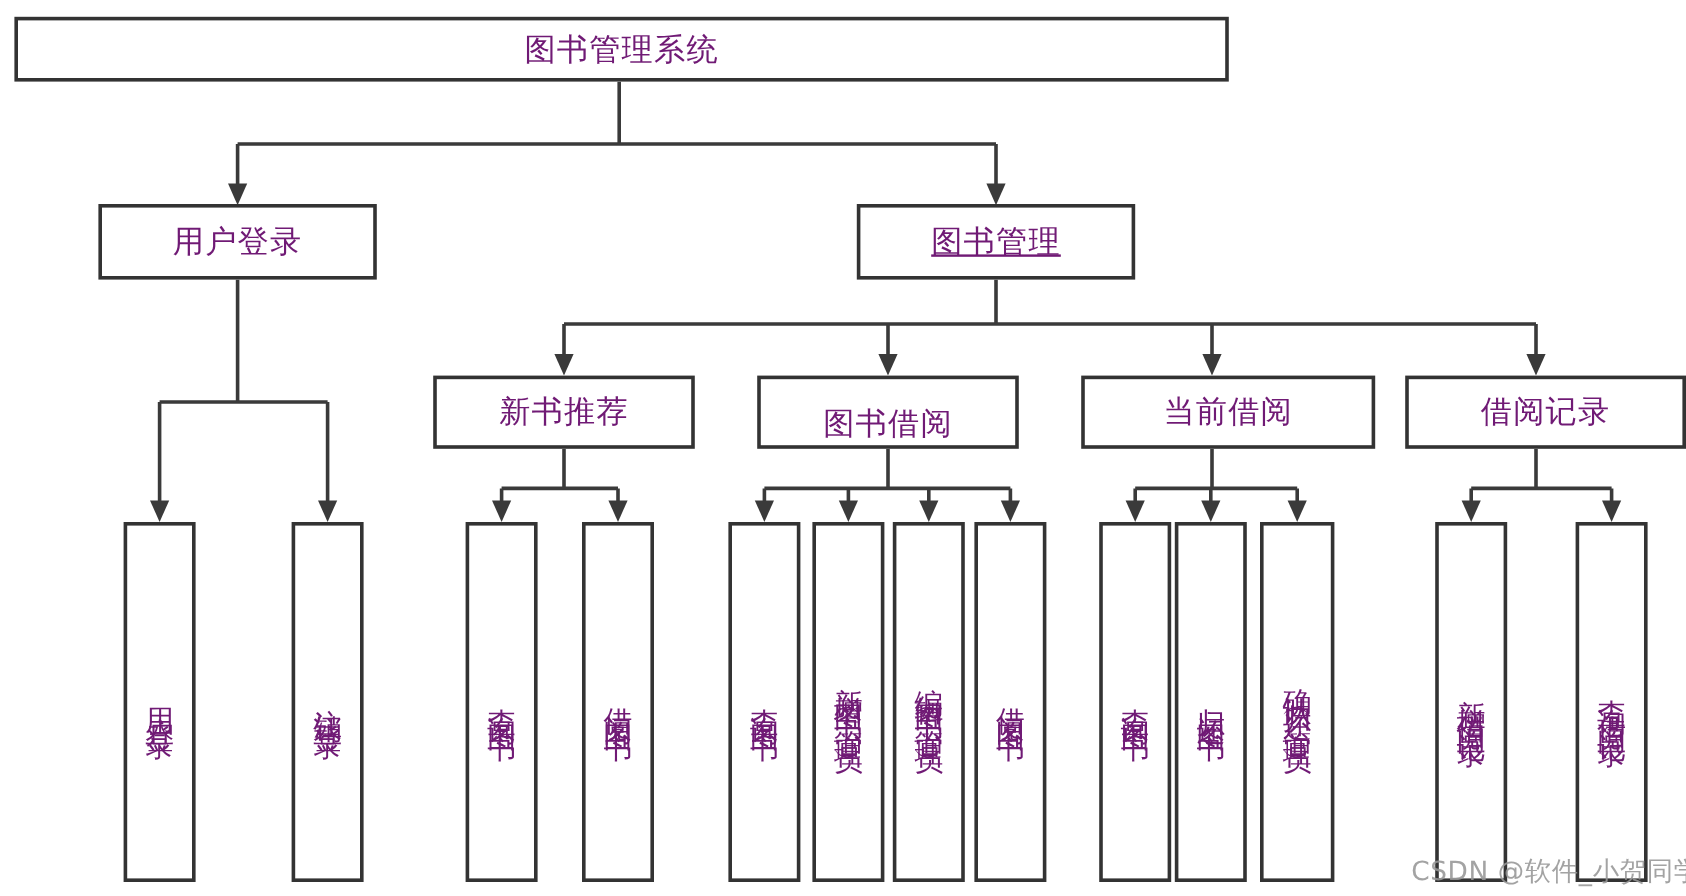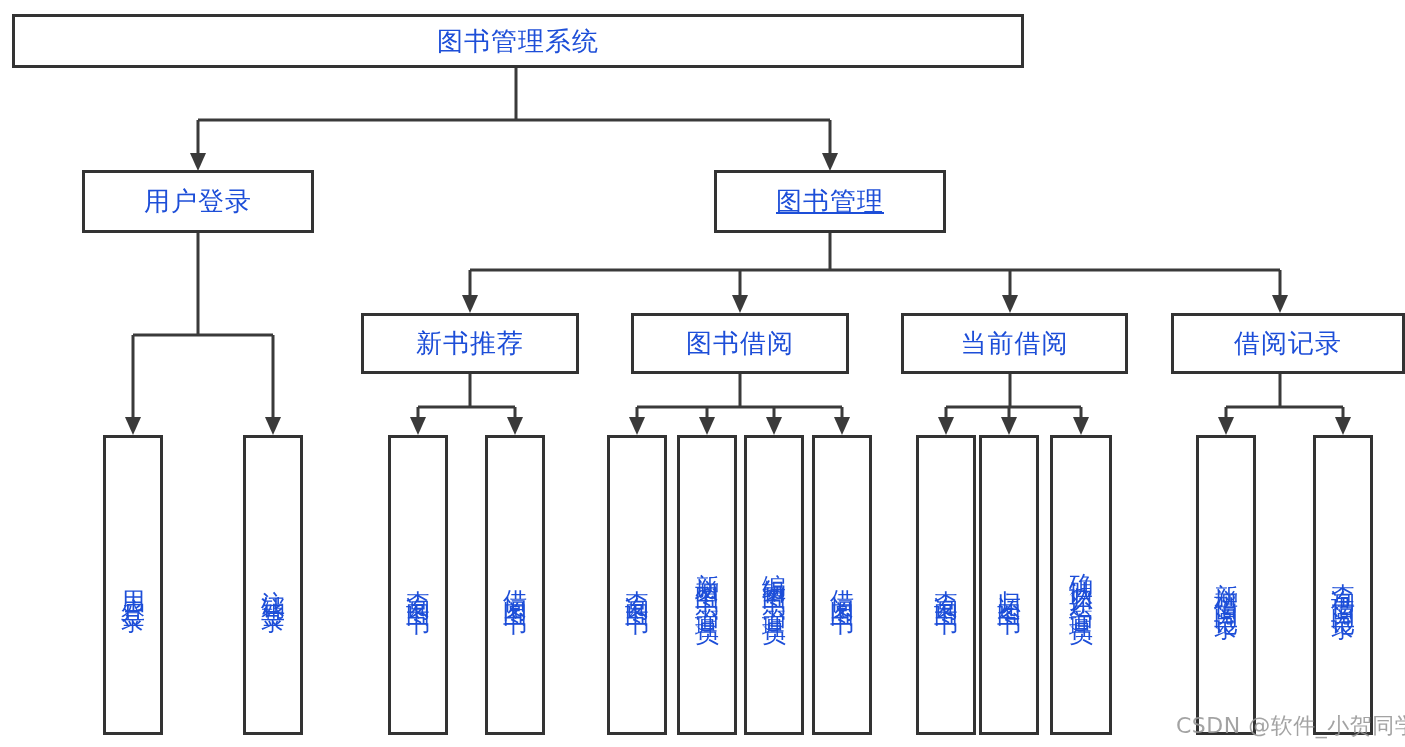--- a/index.html
+++ b/index.html
@@ -27,21 +27,21 @@
     stroke: none;
   }
   .node {
     position: absolute;
     box-sizing: border-box;
     border: 3px solid #333333;
     background: #ffffff;
     display: flex;
     align-items: center;
     justify-content: center;
-    color: #1d4ed8;
+    color: #701a75;
   }
   .hbox span {
     font-size: 26px;
     letter-spacing: 1px;
     white-space: nowrap;
   }
   .leaf span {
     writing-mode: vertical-rl;
     text-orientation: mixed;
     font-size: 24px;
@@ -121,24 +121,24 @@
   <div class="node hbox" style="left:82px; top:170px; width:232px; height:63px;">
     <span>用户登录</span>
   </div>
   <div class="node hbox" style="left:714px; top:170px; width:232px; height:63px;text-decoration:underline;">
     <span>图书管理</span>
   </div>
 
   <div class="node hbox" style="left:361px; top:313px; width:218px; height:61px;">
     <span>新书推荐</span>
   </div>
-  <div class="node hbox" style="left:631px; top:313px; width:218px; height:61px;">
+  <div class="node hbox" style="left:631px; top:313px; width:218px; height:61px;align-items:flex-end;">
     <span>图书借阅</span>
   </div>
-  <div class="node hbox" style="left:901px; top:313px; width:227px; height:61px;">
+  <div class="node hbox" style="left:901px; top:313px; width:245px; height:61px;">
     <span>当前借阅</span>
   </div>
   <div class="node hbox" style="left:1171px; top:313px; width:234px; height:61px;">
     <span>借阅记录</span>
   </div>
 
   <div class="node leaf" style="left:103px; top:435px; width:60px; height:300px;">
     <span>用户登录</span>
   </div>
   <div class="node leaf" style="left:243px; top:435px; width:60px; height:300px;">

